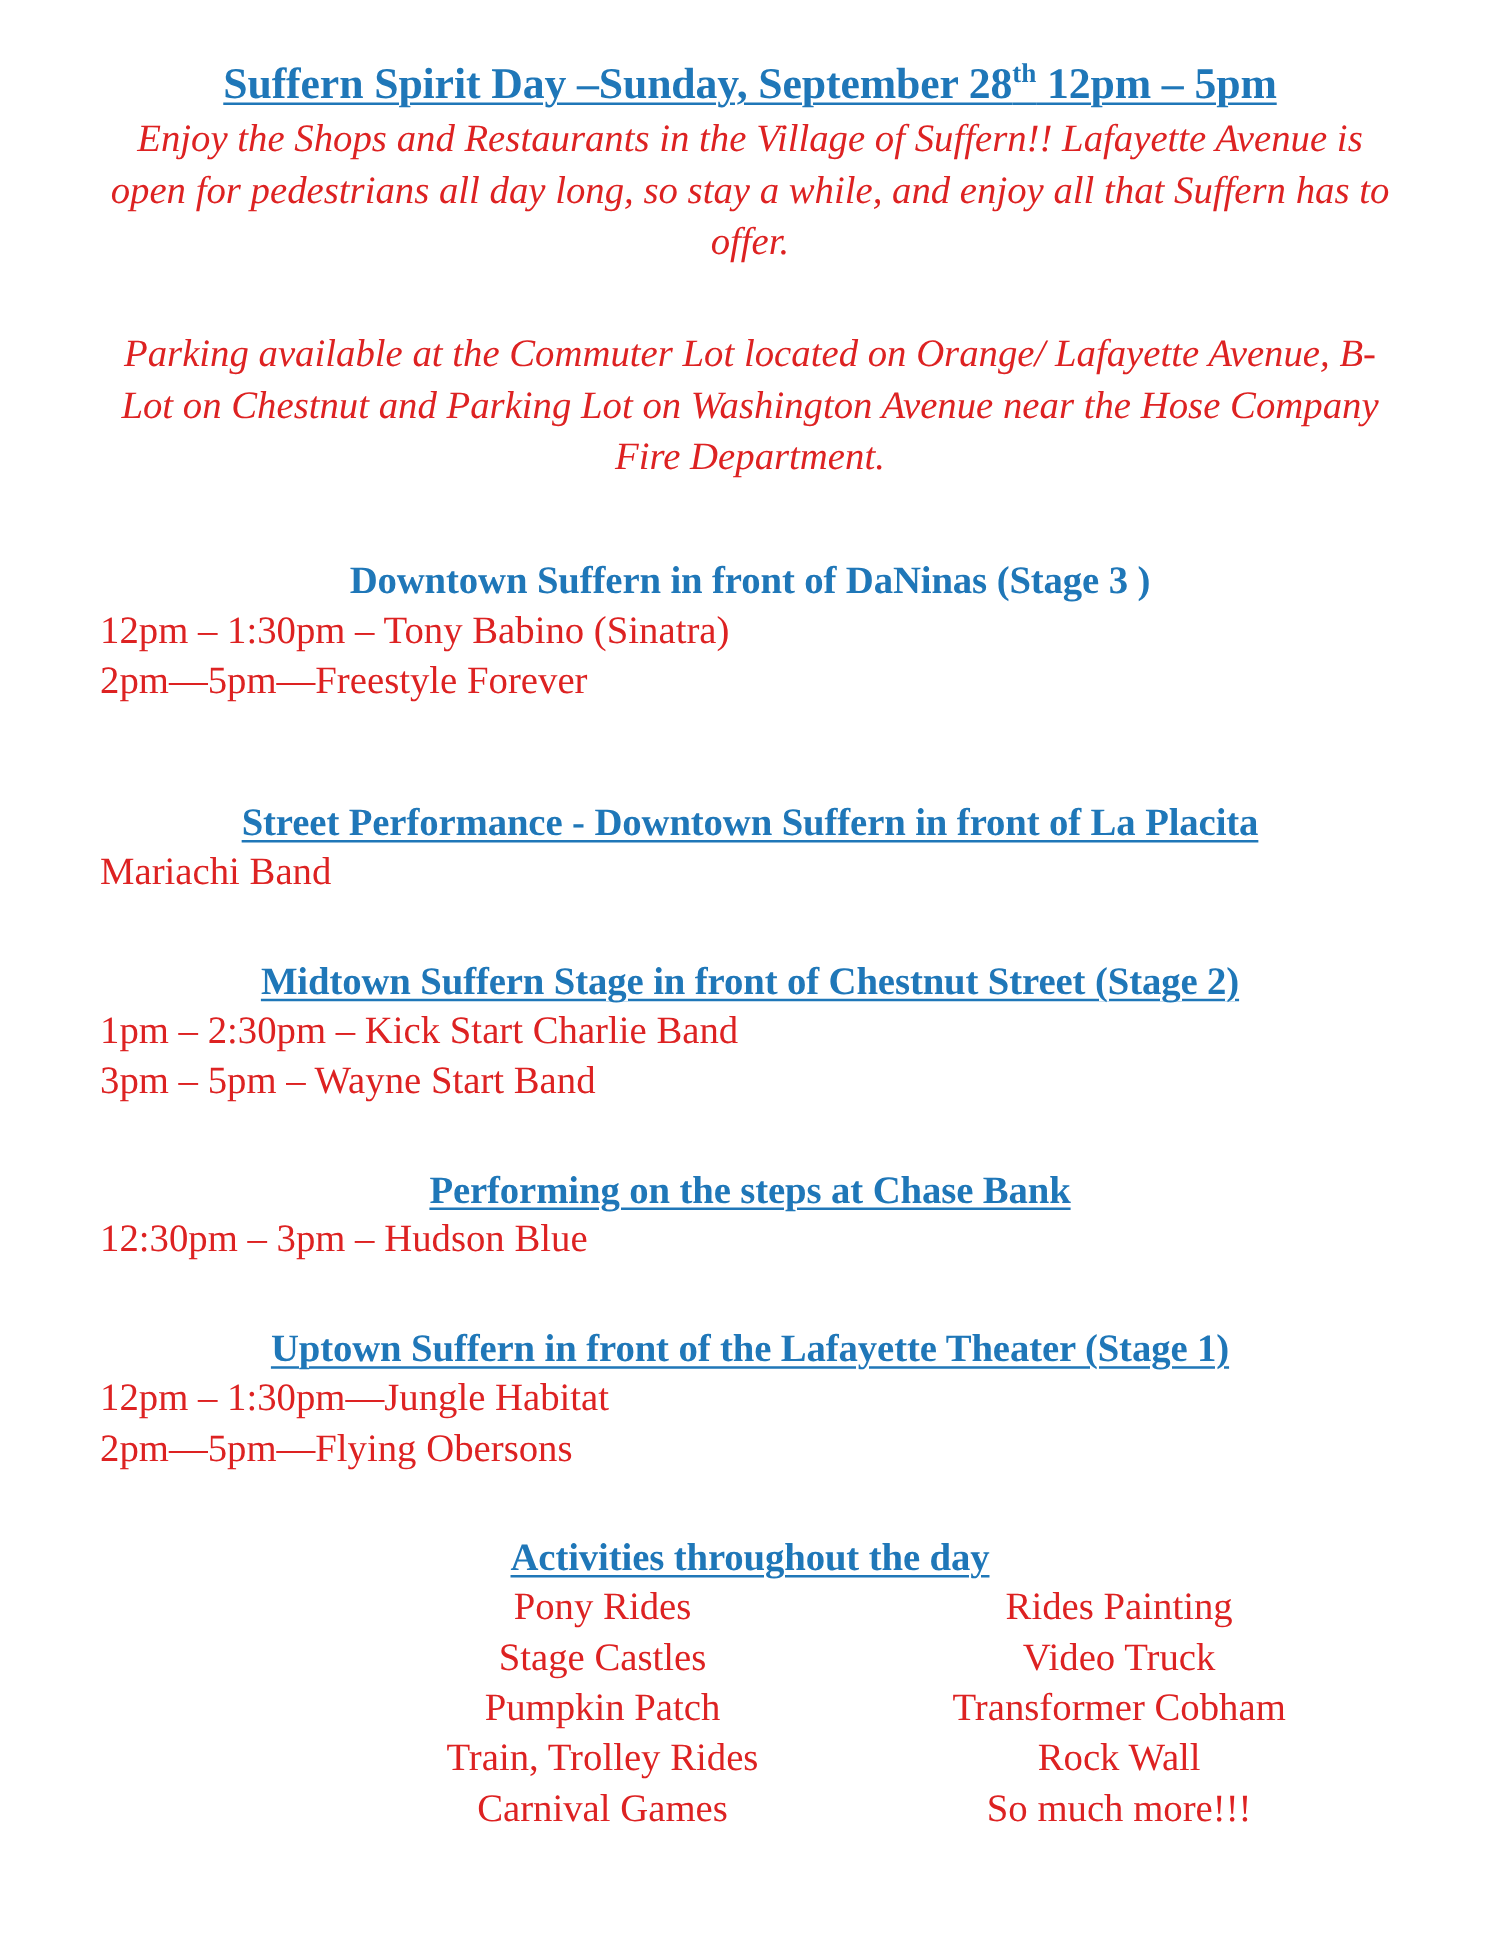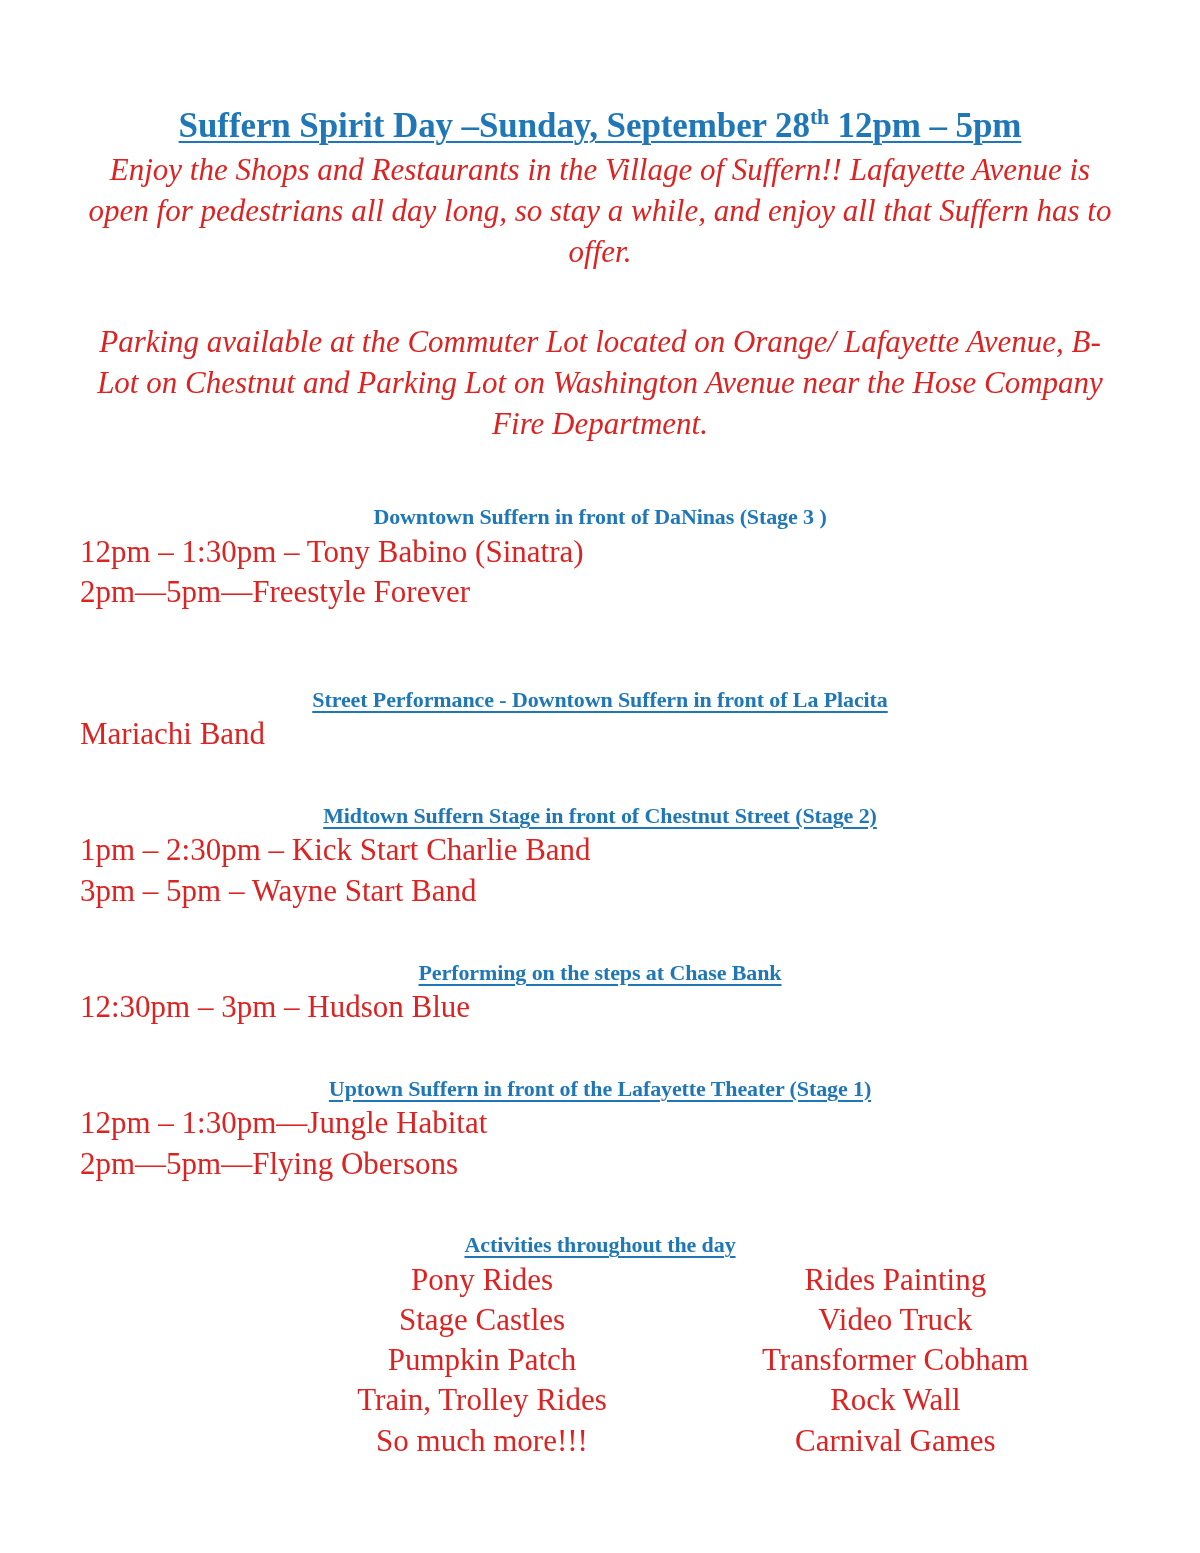--- a/index.html
+++ b/index.html
@@ -19,21 +19,21 @@
     position: relative;
     width: 1200px;
     height: 1553px;
     padding: 0;
     box-sizing: border-box;
     background: #ffffff;
   }
   .content {
     width: 1040px;
     margin: 0 auto;
-    padding-top: 105px;
+    padding-top: 46px;
     text-align: center;
   }
 
   
   .heading {
     color: #1f77b8;
     font-weight: bold;
     font-size: 34px;
     line-height: 1.20;
     letter-spacing: -0.1px;
@@ -49,21 +49,21 @@
   .title {
     font-size: 35px;
     margin-bottom: 2px;
   }
   .title .sup {
     font-size: 0.62em;
     vertical-align: super;
     line-height: 0;
   }
   .section-heading {
-    font-size: 22px;
+    font-size: 31px;
     margin-bottom: 1px;
   }
 
   
   .para {
     color: #dd2222;
     font-style: italic;
     font-size: 31px;
     line-height: 1.33;
     margin: 0;
@@ -153,19 +153,19 @@
 
         <div class="activity">Stage Castles</div>
         <div class="activity">Video Truck</div>
 
         <div class="activity">Pumpkin Patch</div>
         <div class="activity">Transformer Cobham</div>
 
         <div class="activity">Train, Trolley Rides</div>
         <div class="activity">Rock Wall</div>
 
+        <div class="activity">Carnival Games</div>
         <div class="activity">So much more!!!</div>
-        <div class="activity">Carnival Games</div>
       </div>
     </div>
 
   </div>
 </div>
 
 </body></html>

